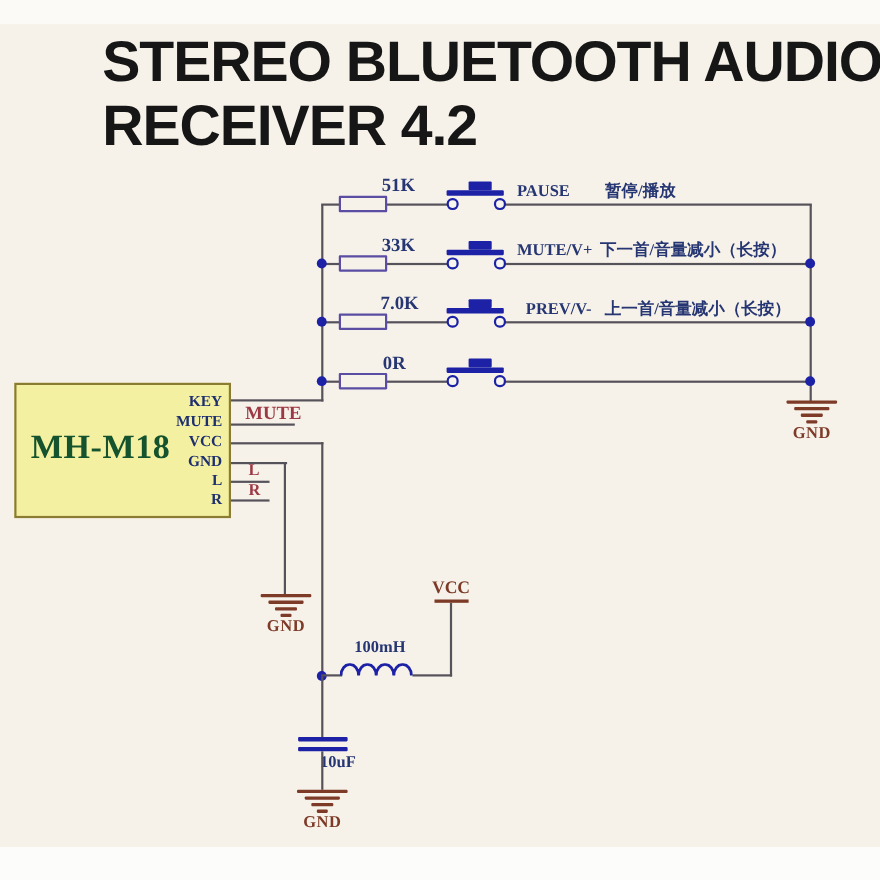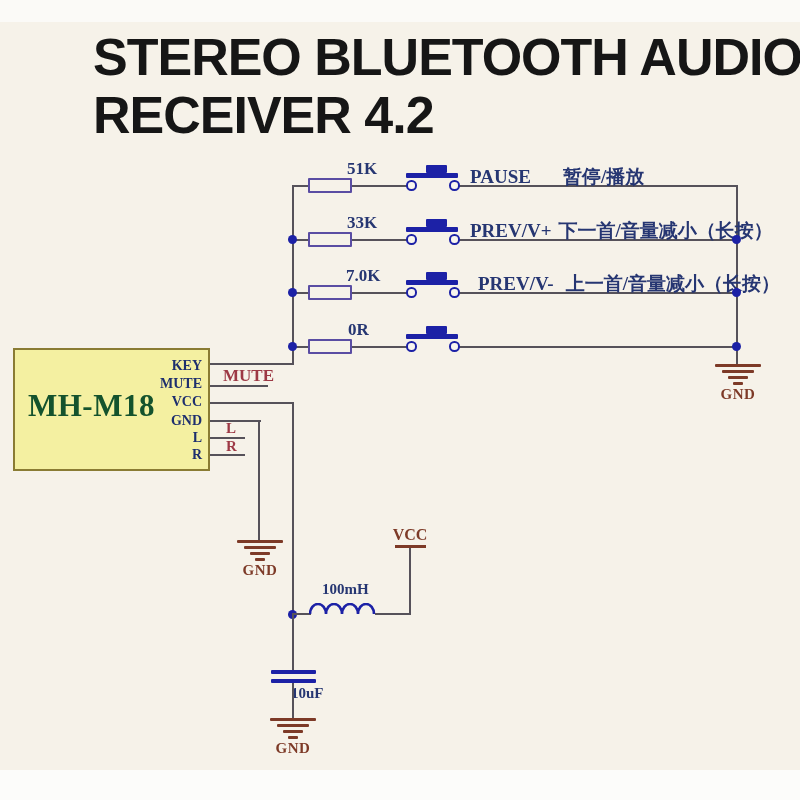--- a/index.html
+++ b/index.html
@@ -30,21 +30,21 @@
   .rlabel{position:absolute;font-size:17px;font-weight:700;color:#263672;margin-left:40px;}
 
   .btn-bar{position:absolute;width:52px;height:4.5px;background:#1c21a6;border-radius:1px;}
   .btn-cap{position:absolute;width:21px;height:8px;background:#1c21a6;border-radius:1px;}
   .btn-term{
     position:absolute;width:6.5px;height:6.5px;border-radius:50%;
     border:2.5px solid #1c21a6;background:#f8f5ee;
   }
 
   .rowlabel{position:absolute;display:flex;align-items:baseline;white-space:nowrap;
-    font-size:19px;font-weight:700;color:#263672;}
+    font-size:15px;font-weight:700;color:#263672;}
   .gap-1{gap:32px;} .gap-2{gap:7px;} .gap-3{gap:12px;} .gap-4{gap:24px;}
 
   .module{
     position:absolute;left:13px;top:348px;width:193px;height:119px;
     background:#f4f0a1;border:2.5px solid #8a7c33;
   }
   .module-name{position:absolute;left:28px;top:388px;font-size:31px;font-weight:700;color:#14532d;letter-spacing:.5px;}
   .pin{position:absolute;left:128px;width:74px;text-align:right;font-size:14px;font-weight:600;color:#1e2f6e;line-height:19px;}
 
   .netlabel{position:absolute;font-weight:700;color:#9d3945;}
@@ -90,21 +90,21 @@
 
   <div class="wire wh" style="left:292px;top:239px;width:116px;"></div>
   <div class="wire wh" style="left:459px;top:239px;width:279px;"></div>
   <div class="resistor" style="left:308px;top:232px;"></div>
   <div class="rlabel" style="left:307px;top:213px;">33K</div>
   <div class="btn-bar" style="left:406px;top:227px;"></div>
   <div class="btn-cap" style="left:426px;top:219px;"></div>
   <div class="btn-term" style="left:406px;top:234px;"></div>
   <div class="btn-term" style="left:449px;top:234px;"></div>
   <div class="rowlabel gap-2" style="left:470px;top:218px;">
-    <span>PREV/V+</span>
+    <span>MUTE/V+</span>
     <span>下一首/音量减小（长按）</span>
   </div>
   <div class="dot" style="left:288px;top:235px;"></div>
   <div class="dot" style="left:732px;top:235px;"></div>
 
   <div class="wire wh" style="left:292px;top:292px;width:116px;"></div>
   <div class="wire wh" style="left:459px;top:292px;width:279px;"></div>
   <div class="resistor" style="left:308px;top:285px;"></div>
   <div class="rlabel" style="left:306px;top:266px;">7.0K</div>
   <div class="btn-bar" style="left:406px;top:280px;"></div>

